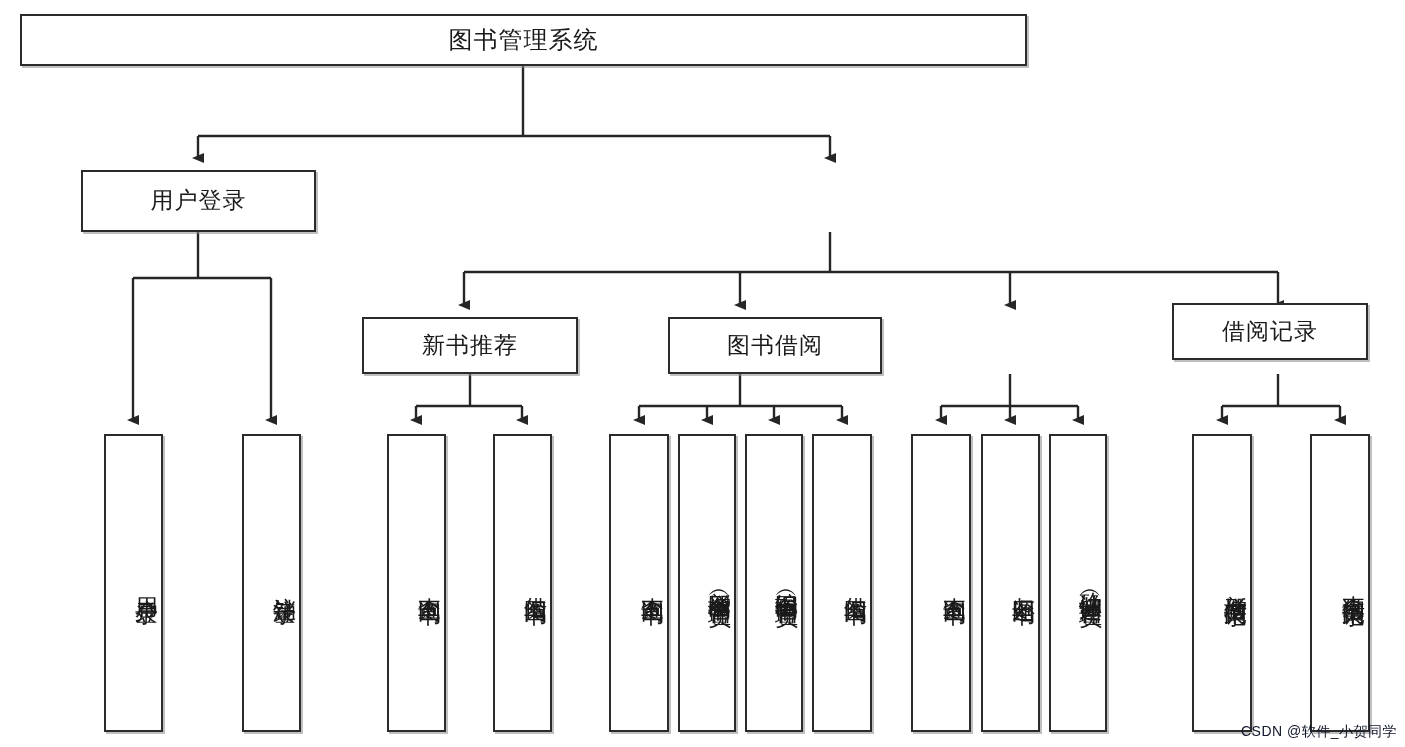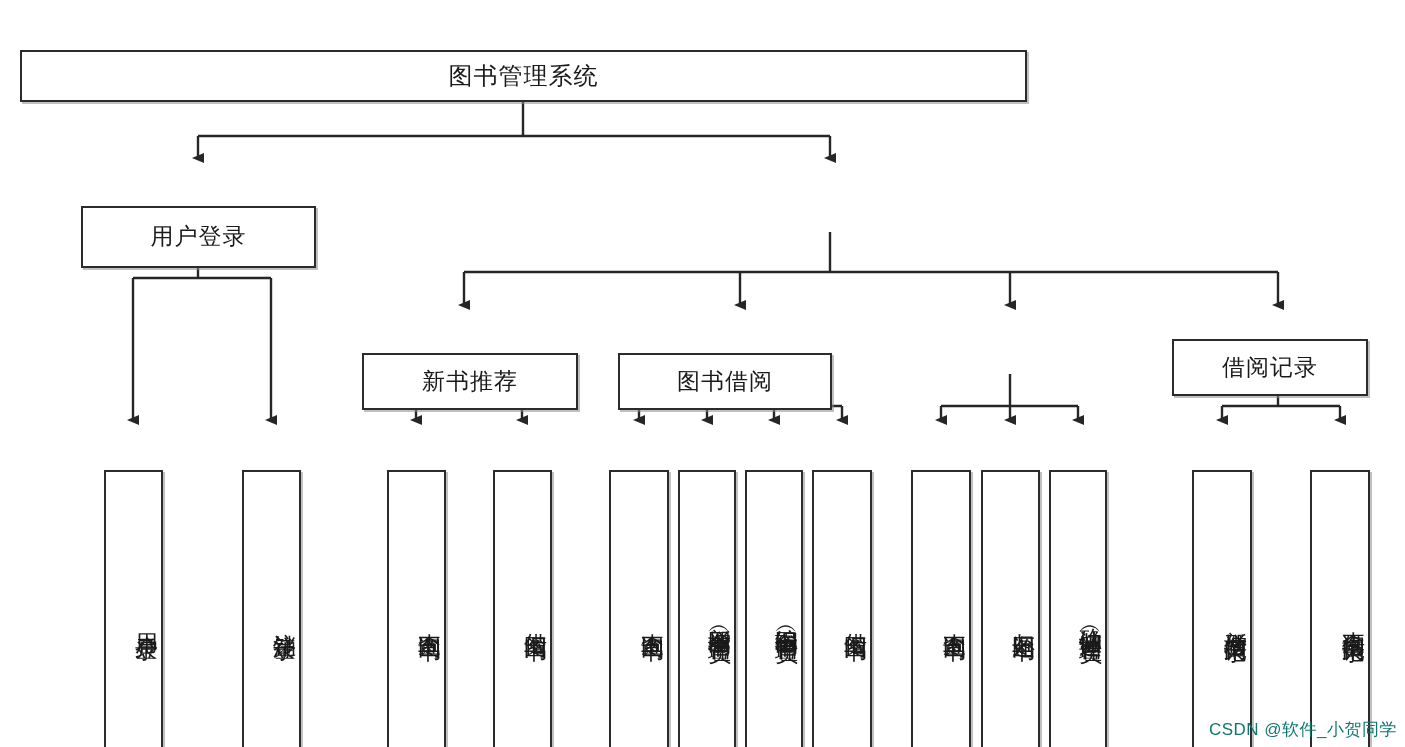--- a/index.html
+++ b/index.html
@@ -27,21 +27,20 @@
   .node {
     position: absolute;
     box-sizing: border-box;
     background: #ffffff;
     border: 2px solid #2b2b2b;
     box-shadow: 2px 2px 0 rgba(140,140,140,0.55);
     display: flex;
     align-items: center;
     justify-content: center;
     color: #1a1a1a;
-    margin-top: 36px;
   }
   .node.horiz {
     font-size: 23px;
     letter-spacing: 1px;
     line-height: 1.1;
   }
   .node.root {
     font-size: 24px;
   }
   .node.vert {
@@ -59,22 +58,22 @@
     writing-mode: vertical-rl;
     text-orientation: upright;
     display: block;
     max-height: 100%;
     letter-spacing: 2px;
   }
   .watermark {
     position: absolute;
     right: 8px;
     bottom: 6px;
-    font-size: 17px;
-    color: #0f766e;
+    font-size: 14px;
+    color: #0f172a;
     letter-spacing: 0.5px;
     white-space: nowrap;
     user-select: none;
   }
 </style>
 </head>
 <body>
 
 <div id="diagram-root">
 
@@ -132,21 +131,21 @@
     <span>图书管理系统</span>
   </div>
 
   <div class="node horiz" style="left:81px; top:170px; width:235px; height:62px;">
     <span>用户登录</span>
   </div>
 
   <div class="node horiz" style="left:362px; top:317px; width:216px; height:57px;align-items:center;">
     <span>新书推荐</span>
   </div>
-  <div class="node horiz" style="left:618px; top:317px; width:214px; height:57px;">
+  <div class="node horiz" style="left:668px; top:317px; width:214px; height:57px;">
     <span>图书借阅</span>
   </div>
   <div class="node horiz" style="left:1172px; top:303px; width:196px; height:57px;">
     <span>借阅记录</span>
   </div>
 
   <div class="node vert" style="left:104px; top:434px; width:59px; height:298px;">
     <span class="vtext">用户登录</span>
   </div>
   <div class="node vert" style="left:242px; top:434px; width:59px; height:298px;">

